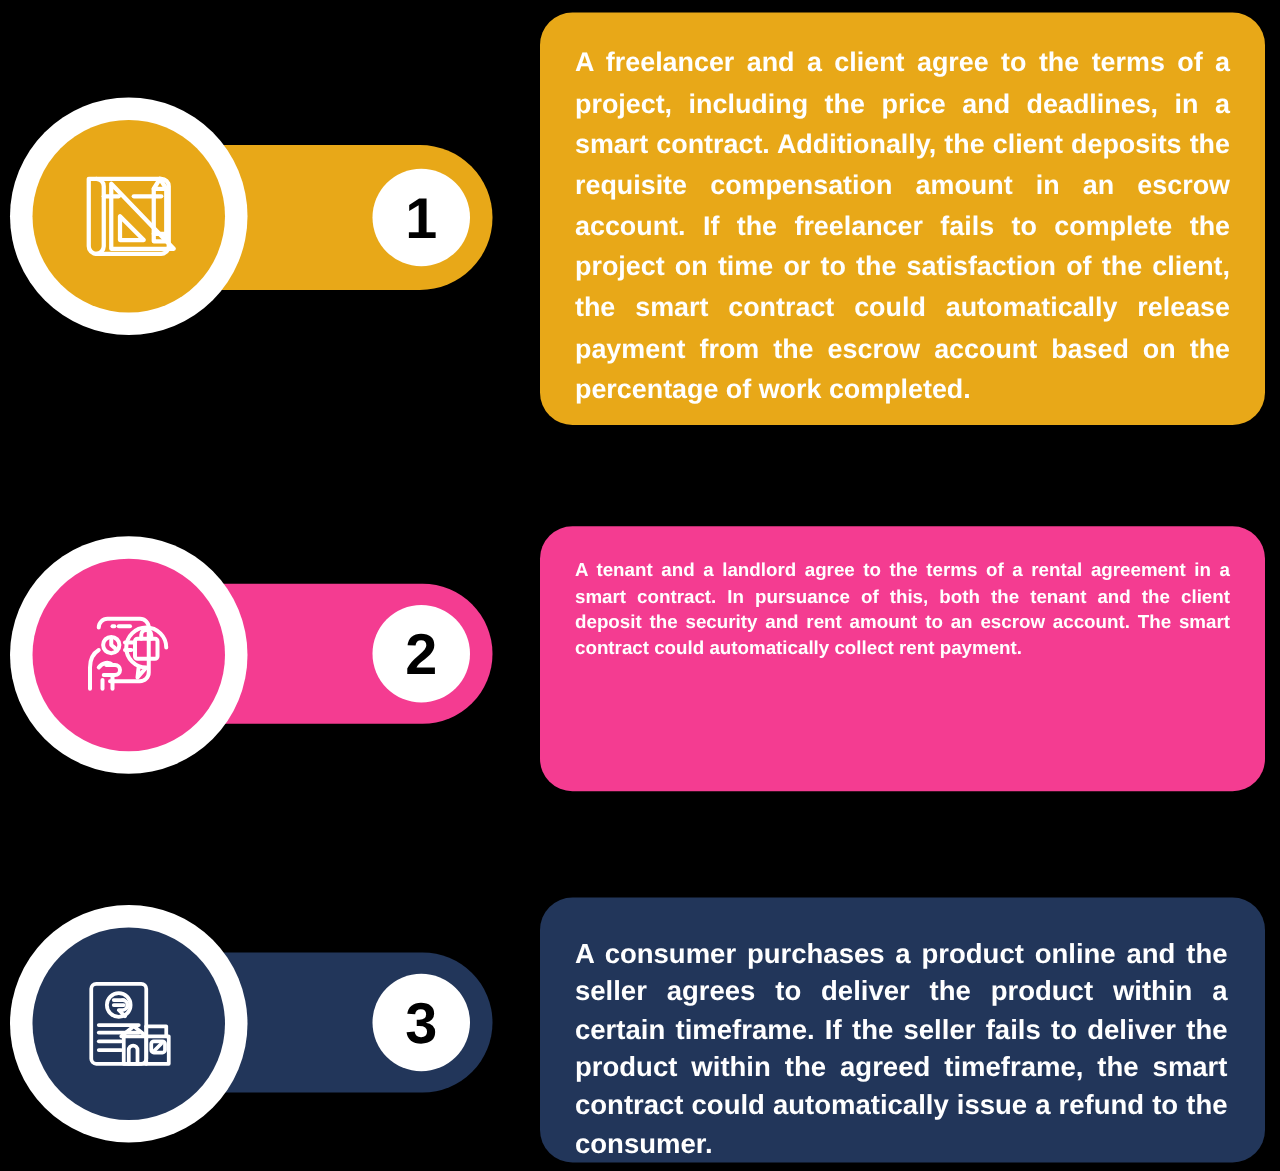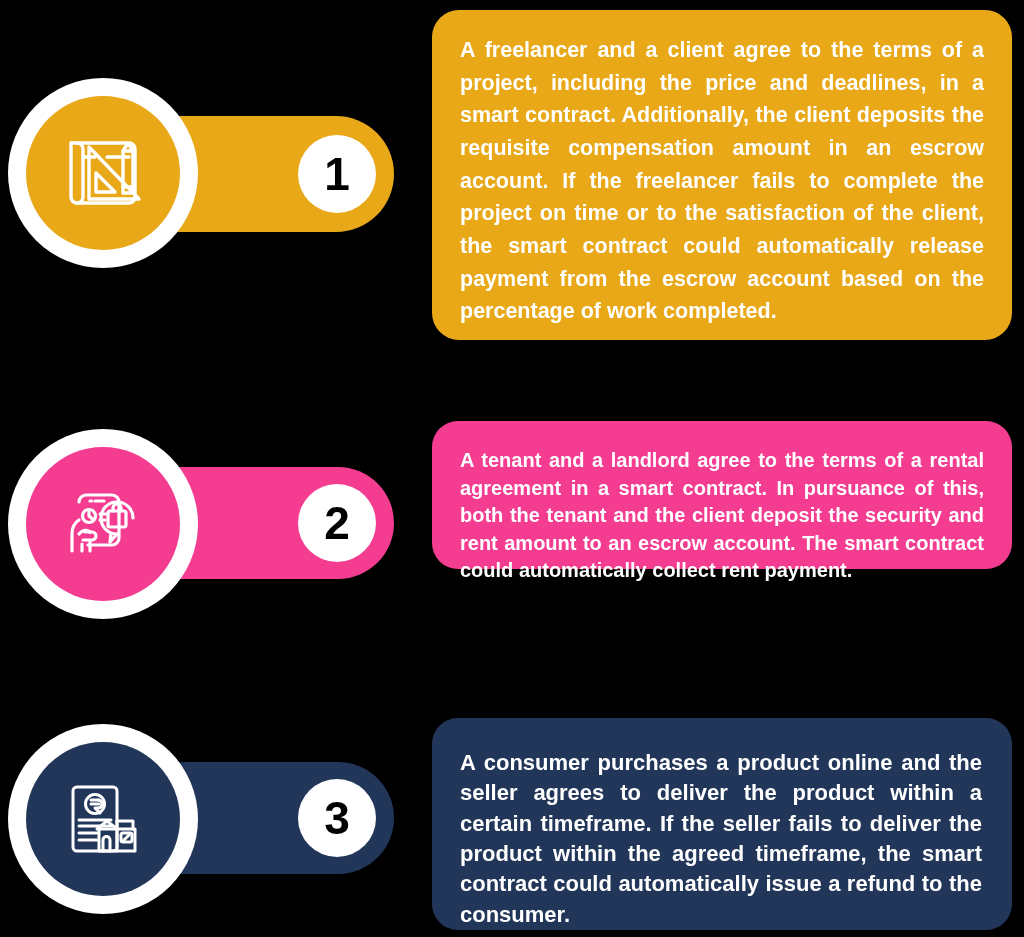--- a/index.html
+++ b/index.html
@@ -107,27 +107,26 @@
     text-align: justify;
     text-justify: inter-word;
     font-family: "Liberation Sans", sans-serif;
   }
   .row-1 .text-card {
     top: 10px;
     height: 330px;
     padding: 24px 28px 22px 28px;
     font-size: 21.5px;
     line-height: 1.52;
-    border-radius: 27px;
   }
   .row-2 .text-card {
     top: 6px;
-    height: 148px;
+    height: 212px;
     padding: 26px 28px 22px 28px;
-    font-size: 20px;
+    font-size: 15px;
     line-height: 1.38;
   }
   .row-3 .text-card {
     top: 8px;
     height: 212px;
     padding: 30px 30px 22px 28px;
     font-size: 22px;
     line-height: 1.38;
   }
   .text-card p {

